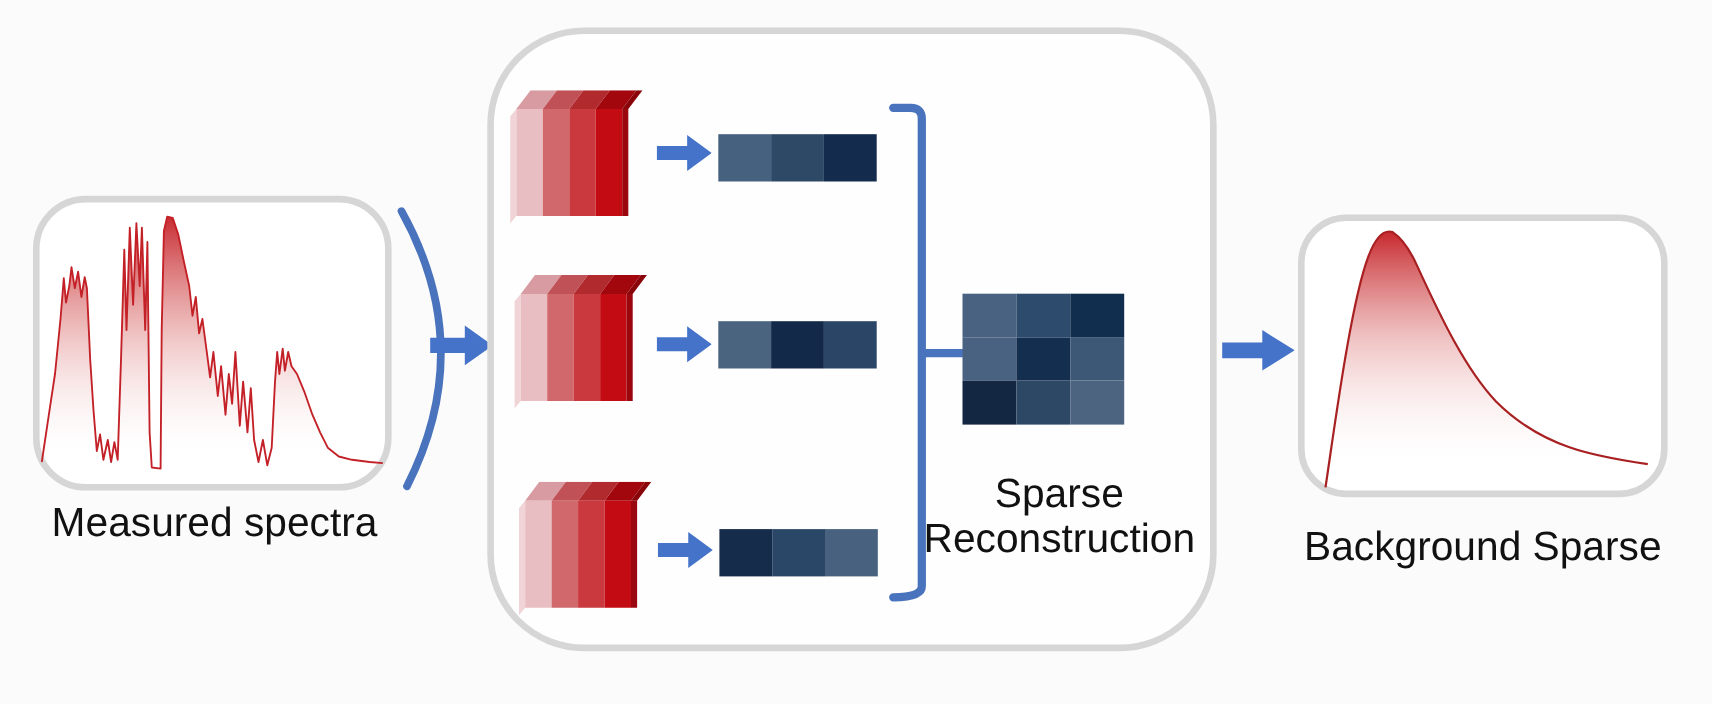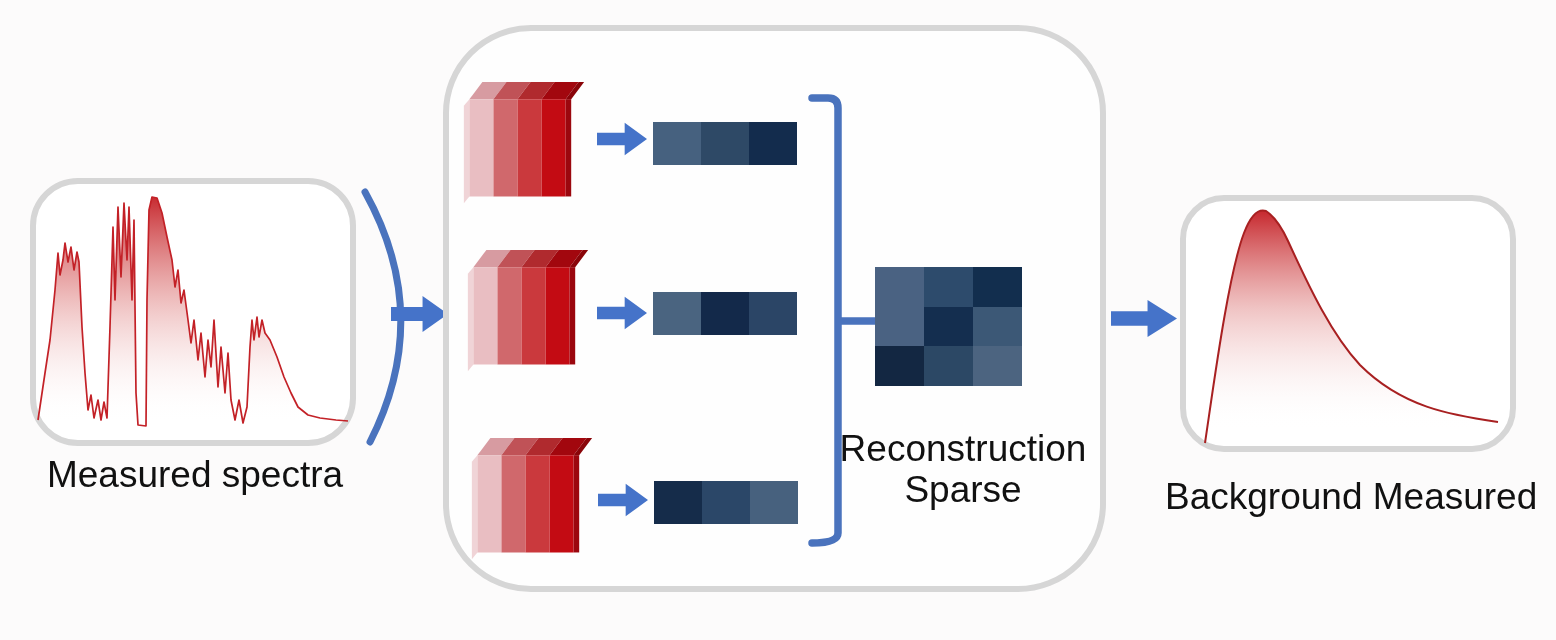--- a/index.html
+++ b/index.html
@@ -150,34 +150,34 @@
     <span class="cell" style="background: rgb(18, 46, 78);"></span>
     <span class="cell" style="background: rgb(74, 98, 130);"></span>
     <span class="cell" style="background: rgb(20, 46, 79);"></span>
     <span class="cell" style="background: rgb(60, 88, 118);"></span>
     <span class="cell" style="background: rgb(19, 39, 66);"></span>
     <span class="cell" style="background: rgb(44, 72, 101);"></span>
     <span class="cell" style="background: rgb(76, 100, 128);"></span>
   </div>
 
 <div class="caption sparse-caption">
+  <div>Sparse</div>
   <div>Reconstruction</div>
-  <div>Sparse</div>
 </div>
 
 <svg class="arrow" style="left:1111px;top:296px;" width="66" height="45" viewBox="0 0 56 44" preserveAspectRatio="none">
   <polygon points="0,15 31,15 31,4 56,22 31,40 31,29 0,29"></polygon>
 </svg>
 
 <div class="panel right-panel">
   <svg viewBox="6 6 324 245" width="324" height="245">
     <defs>
       <linearGradient id="bgGrad" gradientUnits="userSpaceOnUse" x1="0" y1="14" x2="0" y2="235">
         <stop offset="0" stop-color="#c41e24" stop-opacity="0.97"></stop>
         <stop offset="0.45" stop-color="#d96a6a" stop-opacity="0.40"></stop>
         <stop offset="1" stop-color="#ffffff" stop-opacity="0"></stop>
       </linearGradient>
     </defs>
     <path fill="url(#bgGrad)" stroke="none" d="M25,248 C33,195 48,80 64,38 Q74,12 86,16 Q98,24 108,46 C130,94 152,140 180,170 C222,212 270,220 318,227 L318,248 Z"></path>
     <path fill="none" stroke="#a82021" stroke-width="2" d="M25,248 C33,195 48,80 64,38 Q74,12 86,16 Q98,24 108,46 C130,94 152,140 180,170 C222,212 270,220 318,227"></path>
   </svg>
 </div>
-<div class="caption right-caption">Background Measured</div>
+<div class="caption right-caption">Background Sparse</div>
 
 </body></html>

